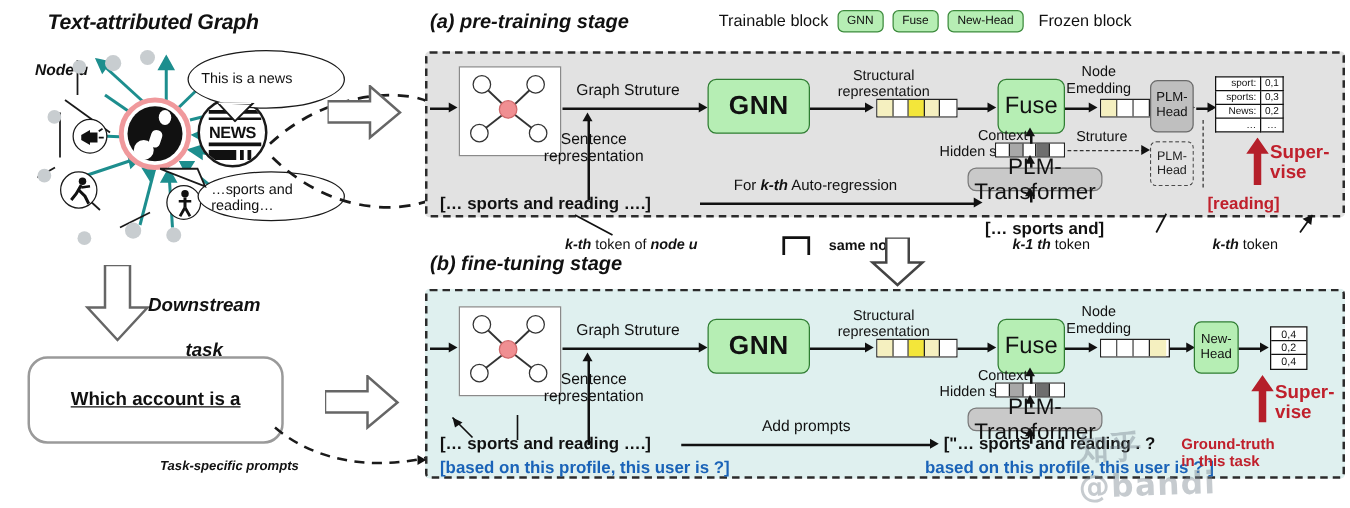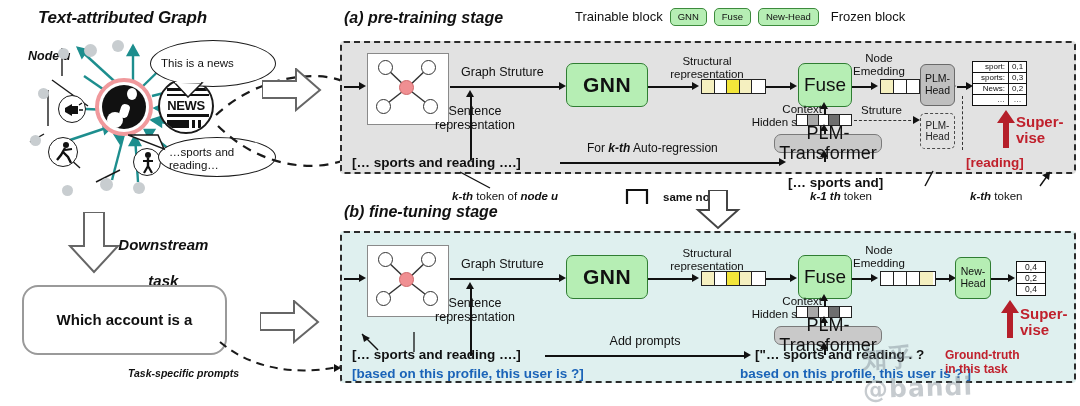--- a/index.html
+++ b/index.html
@@ -56,21 +56,21 @@
     background:#fff; overflow:hidden;
   }
   .gray-dot { position:absolute; border-radius:50%; background:#c8cdd0; }
 
   
   #downstream-label { left:110px; top:218px; font-size:15px; font-weight:bold; line-height:1.2; }
   #question-box {
     left:22px; top:285px; width:205px; height:70px;
     border:2px solid #9a9a9a; border-radius:16px; background:#fff;
     display:flex; align-items:center; justify-content:center;
-    font-size:15px; font-weight:bold; text-align:center; line-height:1.25;
+    font-size:15px; font-weight:bold; text-align:center; line-height:1.25;text-decoration:underline;
   }
   #task-prompts-label { left:128px; top:368px; font-size:10.5px; font-weight:bold; }
 
   
   #legend { left:575px; top:8px; display:flex; align-items:center; gap:7px; }
   #legend .lbl { font-size:13px; }
   .chip {
     border-radius:5px; font-size:9.5px; padding:2px 7px; white-space:nowrap;
     display:inline-block; line-height:1.25;
   }

